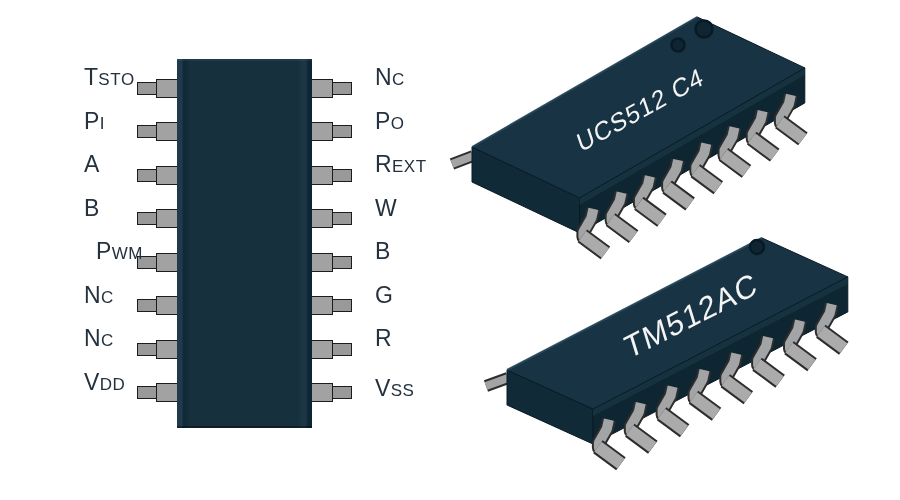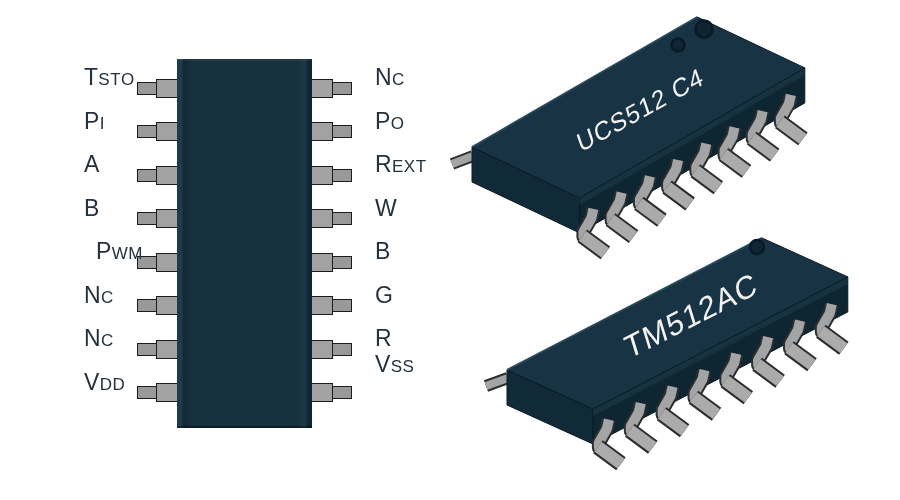--- a/index.html
+++ b/index.html
@@ -78,21 +78,21 @@
       <div class="pin-seg pin-wide" style="top: 209.21px; left: 311px;"></div>
       <div class="pin-label" style="left: 375px; top: 238.28px;"><span class="cap">B</span><span class="sc"></span></div>
       <div class="pin-seg pin-narrow" style="top: 255.78px; left: 332px;"></div>
       <div class="pin-seg pin-wide" style="top: 252.78px; left: 311px;"></div>
       <div class="pin-label" style="left: 375px; top: 281.85px;"><span class="cap">G</span><span class="sc"></span></div>
       <div class="pin-seg pin-narrow" style="top: 299.35px; left: 332px;"></div>
       <div class="pin-seg pin-wide" style="top: 296.35px; left: 311px;"></div>
       <div class="pin-label" style="left: 375px; top: 325.42px;"><span class="cap">R</span><span class="sc"></span></div>
       <div class="pin-seg pin-narrow" style="top: 342.92px; left: 332px;"></div>
       <div class="pin-seg pin-wide" style="top: 339.92px; left: 311px;"></div>
-      <div class="pin-label" style="left: 375px; top: 351px;"><span class="cap">V</span><span class="sc">SS</span></div>
+      <div class="pin-label" style="left: 375px; top: 375px;"><span class="cap">V</span><span class="sc">SS</span></div>
       <div class="pin-seg pin-narrow" style="top: 386.49px; left: 332px;"></div>
       <div class="pin-seg pin-wide" style="top: 383.49px; left: 311px;"></div>
     </div>
   <svg id="chips3d" viewBox="0 0 900 500">
     <g id="chip-top">
         <path d="M473 156 L452 164" stroke="#2d2d2d" stroke-width="12" fill="none"></path>
         <path d="M473 156 L452 164" stroke="#a3a4a5" stroke-width="8" fill="none"></path>
         <polygon points="472.0,147.0 579.6,197.9 579.6,232.9 472.0,182.0" fill="#112a38" stroke="#0a1a24" stroke-width="1"></polygon>
         <polygon points="579.6,197.9 804.8,67.9 804.8,102.9 579.6,232.9" fill="#0e2532" stroke="#0a1a24" stroke-width="1"></polygon>
         <polygon points="579.6,197.9 804.8,67.9 804.8,74.9 579.6,204.9" fill="#16323f"></polygon>

